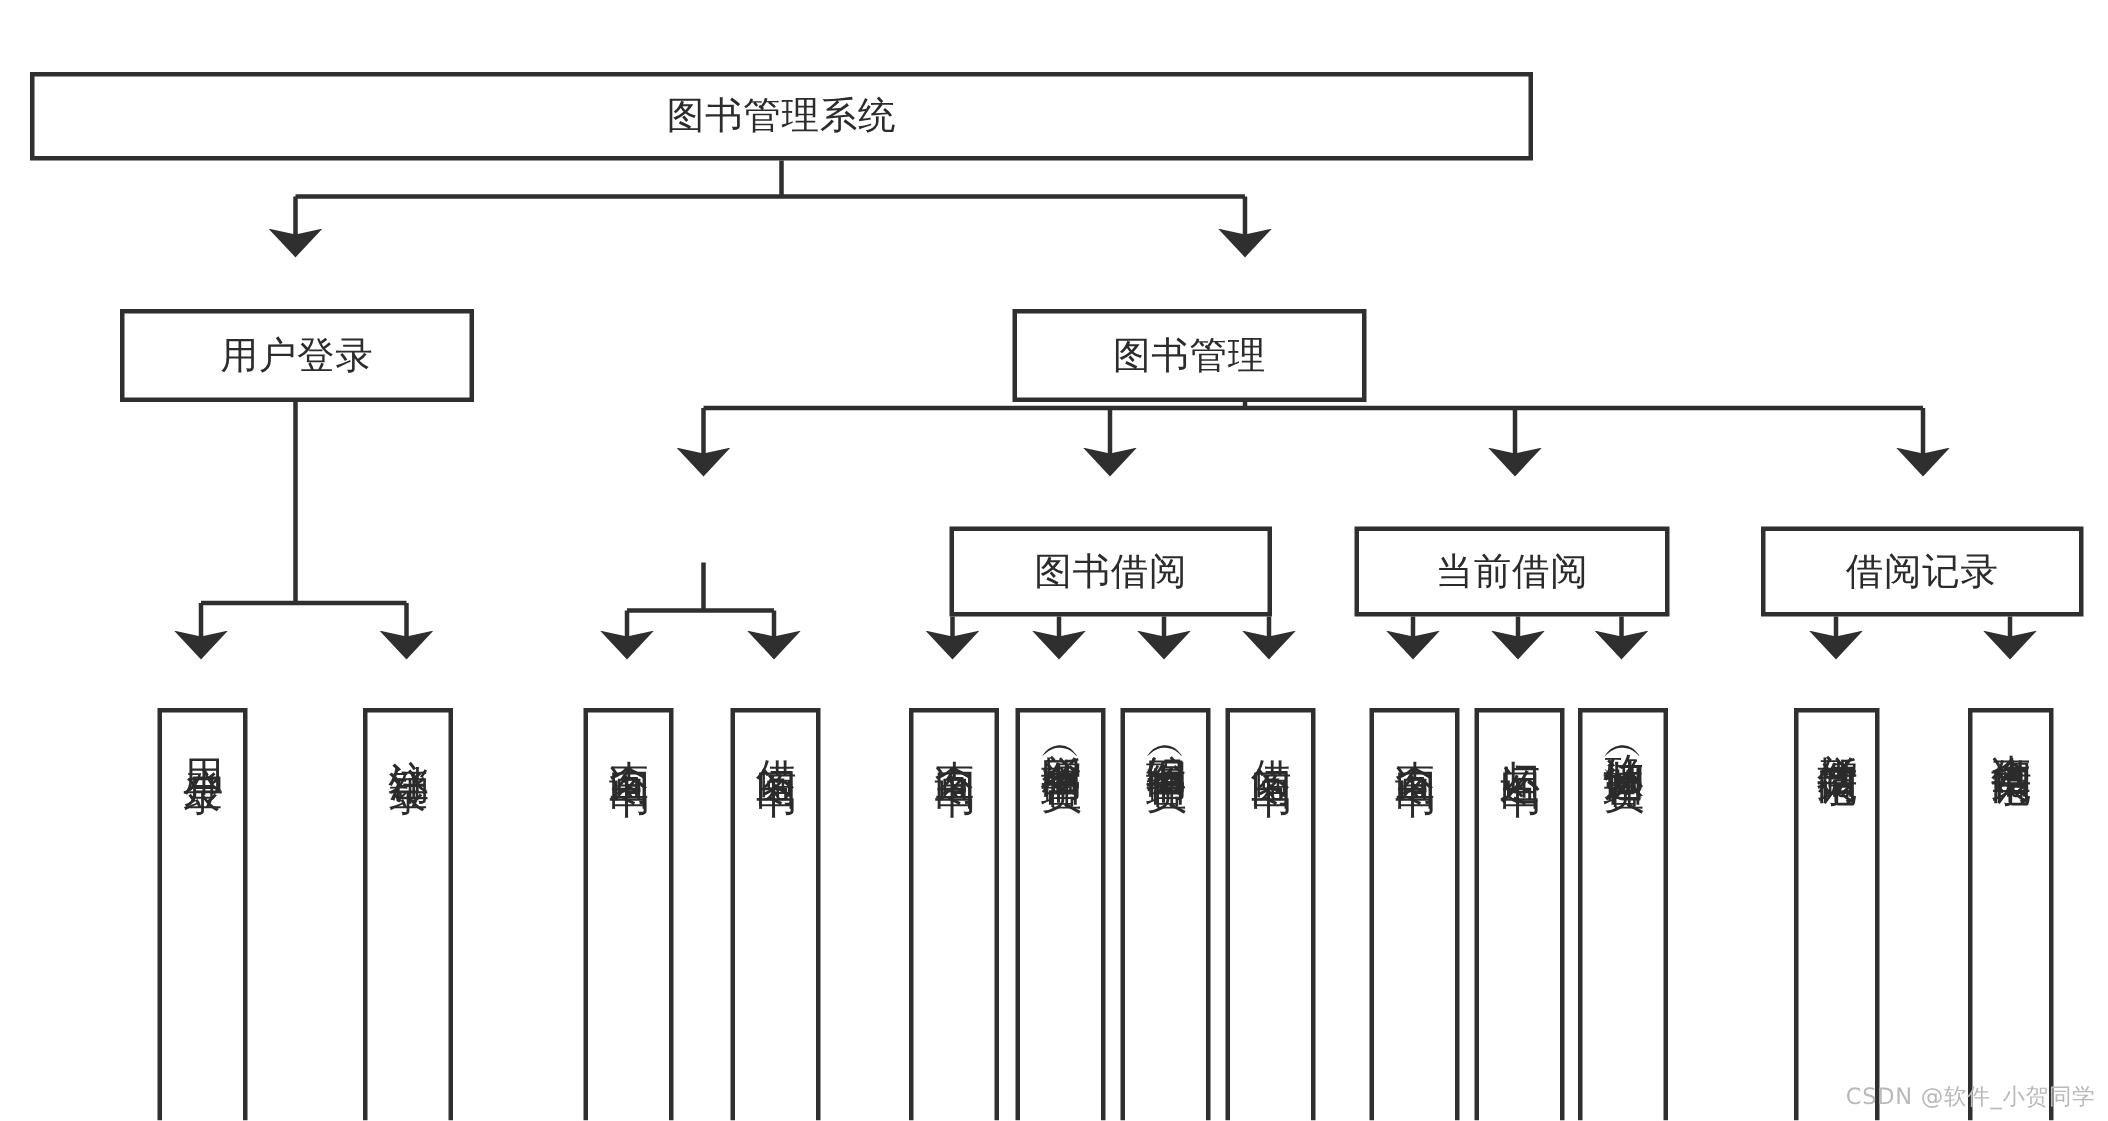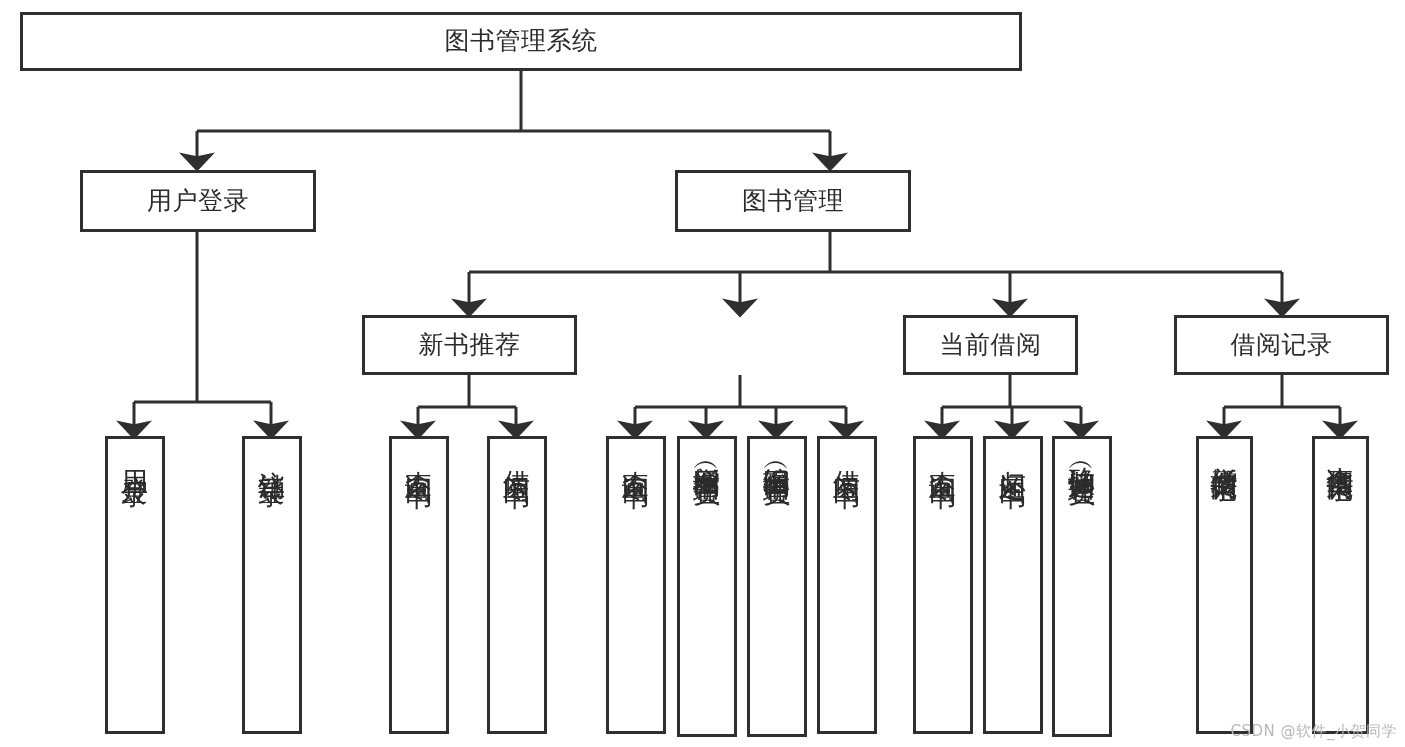--- a/index.html
+++ b/index.html
@@ -20,20 +20,21 @@
   }
   .node{
     position:absolute;
     box-sizing:border-box;
     background:#ffffff;
     border:3px solid #2f2f2f;
     display:flex;
     align-items:center;
     justify-content:center;
     color:#2b2b2b;
+    margin-top:36px;
   }
   .node .lbl{
     display:block;
     text-align:center;
     line-height:1.05;
     white-space:nowrap;
   }
   
   .node.h .lbl{
     font-size:25px;
@@ -130,26 +131,26 @@
   </div>
 
   <div class="node h" style="left:80px;top:170px;width:236px;height:62px;">
     <span class="lbl">用户登录</span>
   </div>
 
   <div class="node h" style="left:675px;top:170px;width:236px;height:62px;">
     <span class="lbl">图书管理</span>
   </div>
 
-  <div class="node h" style="left:362px;top:315px;width:215px;height:60px;">
-    <span class="lbl">新书推荐</span>
-  </div>
-
-
-  <div class="node h" style="left:903px;top:315px;width:175px;height:60px;">
+
+  <div class="node h" style="left:633px;top:315px;width:215px;height:60px;">
+    <span class="lbl">图书借阅</span>
+  </div>
+
+  <div class="node h" style="left:903px;top:315px;width:210px;height:60px;">
     <span class="lbl">当前借阅</span>
   </div>
 
   <div class="node h" style="left:1174px;top:315px;width:215px;height:60px;justify-content:center;">
     <span class="lbl">借阅记录</span>
   </div>
 
   <div class="node v" style="left:105px;top:436px;width:60px;height:298px;">
     <span class="lbl">用户登录</span>
   </div>

